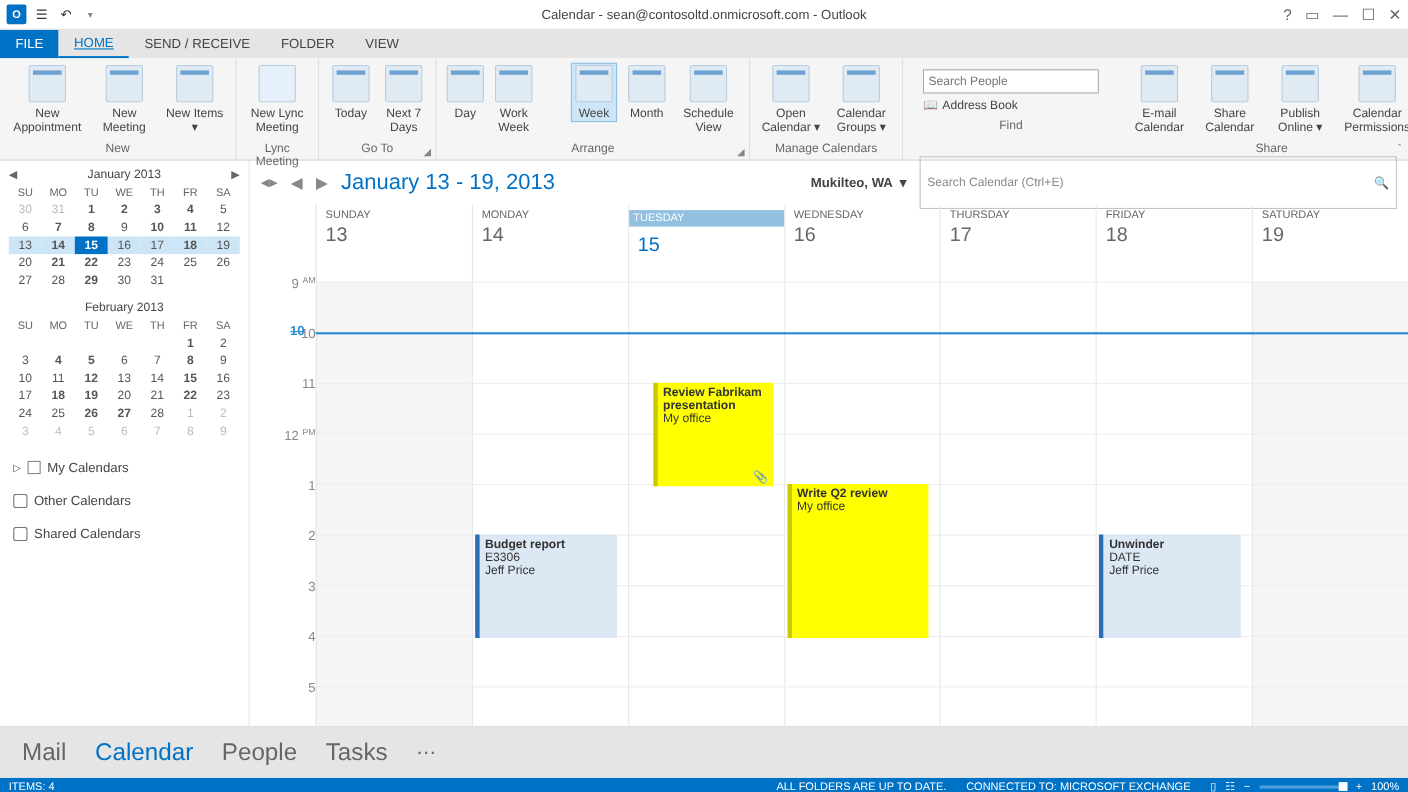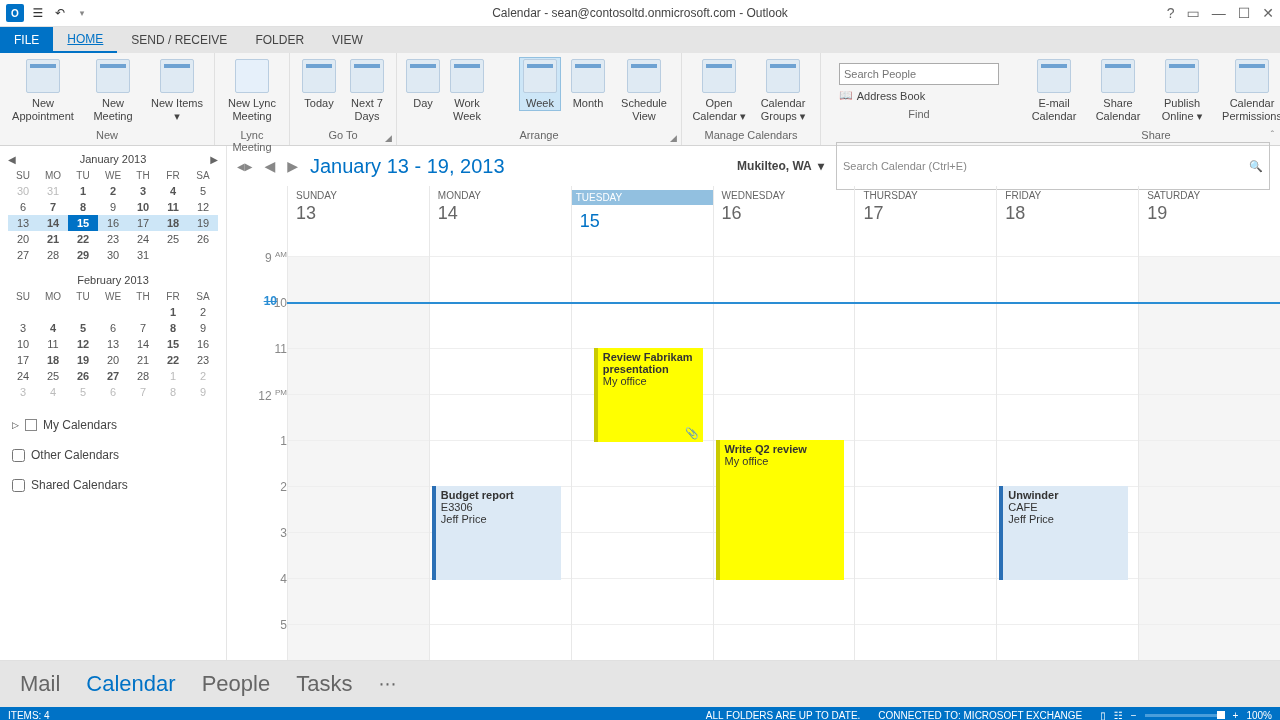--- a/index.html
+++ b/index.html
@@ -508,21 +508,21 @@
             <div class="hour-line" style="top: 46px;"></div>
             <div class="hour-line" style="top: 92px;"></div>
             <div class="hour-line" style="top: 138px;"></div>
             <div class="hour-line" style="top: 184px;"></div>
             <div class="hour-line" style="top: 230px;"></div>
             <div class="hour-line" style="top: 276px;"></div>
             <div class="hour-line" style="top: 322px;"></div>
             <div class="hour-line" style="top: 368px;"></div>
             <div class="appt blue" style="top: 230px; height: 88px;">
               <div class="subj">Unwinder</div>
-              <div>CAFE</div>
+              <div>DATE</div>
               <div>Jeff Price</div>
             </div>
           </div>
           <div class="daycol weekend">
             <div class="hour-line" style="top: 0px;"></div>
             <div class="hour-line" style="top: 46px;"></div>
             <div class="hour-line" style="top: 92px;"></div>
             <div class="hour-line" style="top: 138px;"></div>
             <div class="hour-line" style="top: 184px;"></div>
             <div class="hour-line" style="top: 230px;"></div>

